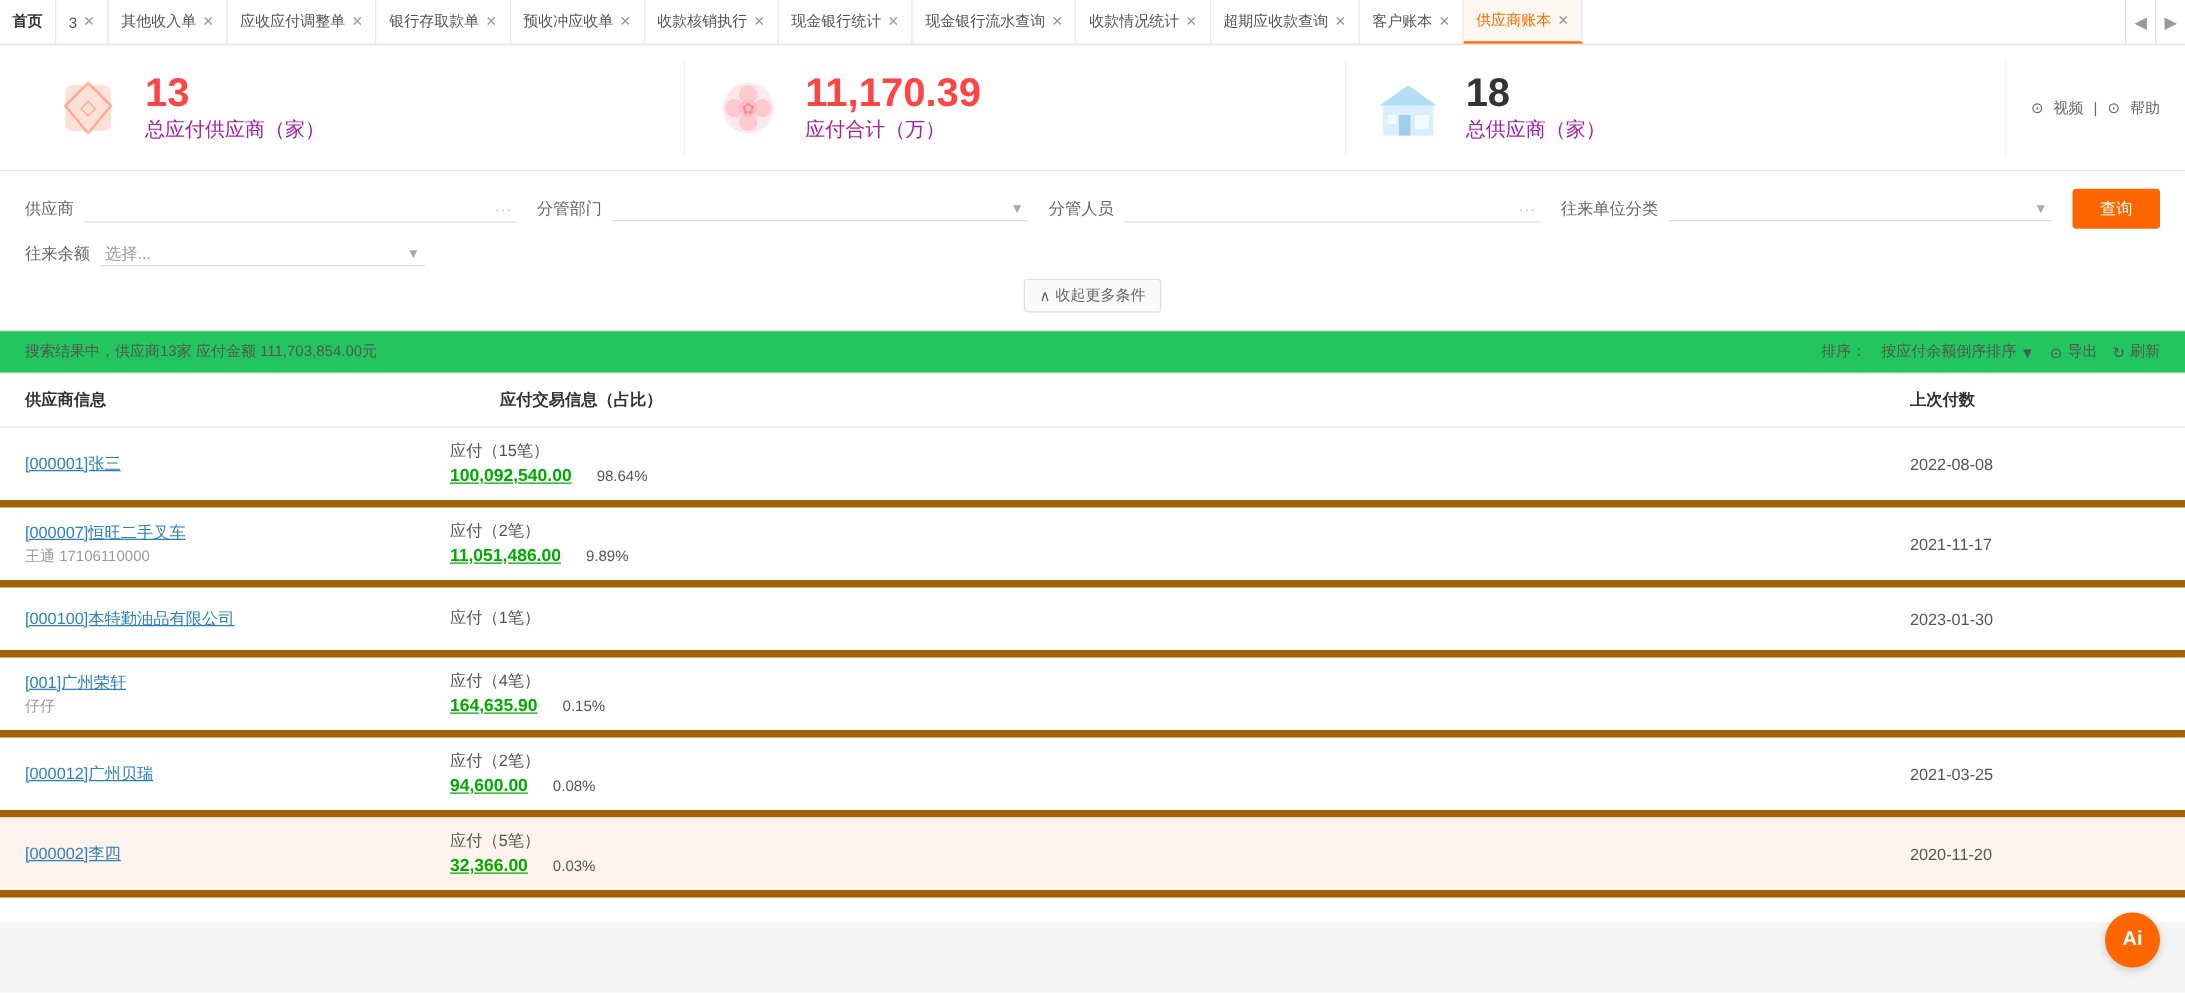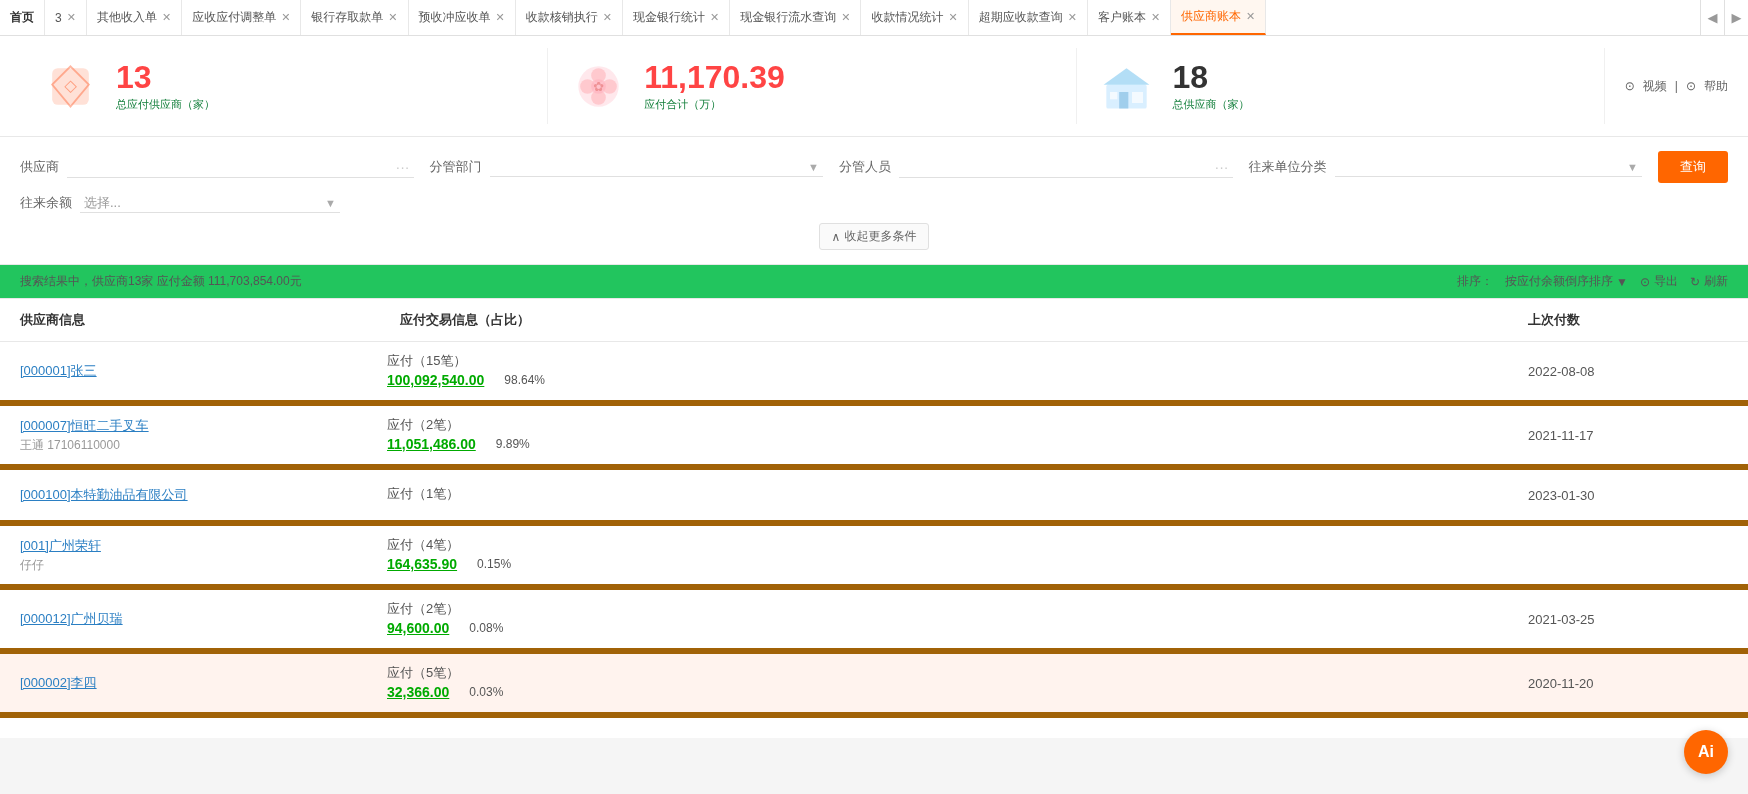--- a/index.html
+++ b/index.html
@@ -72,21 +72,21 @@
       margin-right: 16px;
       flex-shrink: 0;
       display: flex;
       align-items: center;
       justify-content: center;
     }
     .stat-icon svg { width: 55px; height: 55px; }
     .stat-content {}
     .stat-number { font-size: 32px; font-weight: bold; color: #ff4444; line-height: 1; }
     .stat-number.dark { color: #333; }
-    .stat-label { font-size: 11px; color: #15803d; margin-top: 4px; }
+    .stat-label { font-size: 16px; color: #a21caf; margin-top: 4px; }
     .top-right-links {
       display: flex;
       align-items: center;
       font-size: 12px;
       color: #666;
       gap: 8px;
       flex-shrink: 0;
       padding-left: 20px;
     }
     .top-right-links span { cursor: pointer; color: #666; }
@@ -237,21 +237,21 @@
     }
     .table-row.highlighted { background: #fff3ee; }
 
     .cell-supplier { flex: 0 0 340px; display: flex; flex-direction: column; justify-content: center; }
     .cell-transaction { flex: 1; display: flex; flex-direction: column; justify-content: center; }
     .cell-lastpay { flex: 0 0 200px; display: flex; align-items: center; }
 
     .supplier-link { color: #2b7fc3; text-decoration: underline; cursor: pointer; font-size: 13px; }
     .supplier-sub { font-size: 12px; color: #999; margin-top: 2px; }
 
-    .trans-row { display: flex; align-items: center; gap: 20px; margin-bottom: 2px; margin-left: 27px; }
+    .trans-row { display: flex; align-items: flex-end; gap: 20px; margin-bottom: 2px; }
     .trans-label { font-size: 13px; color: #555; }
     .trans-amount { font-size: 14px; color: #00aa00; font-weight: bold; text-decoration: underline; cursor: pointer; }
     .trans-percent { font-size: 12px; color: #555; }
 
     .lastpay-date { font-size: 13px; color: #555; }
   </style>
 </head>
 <body>
 
 <div class="top-nav">

